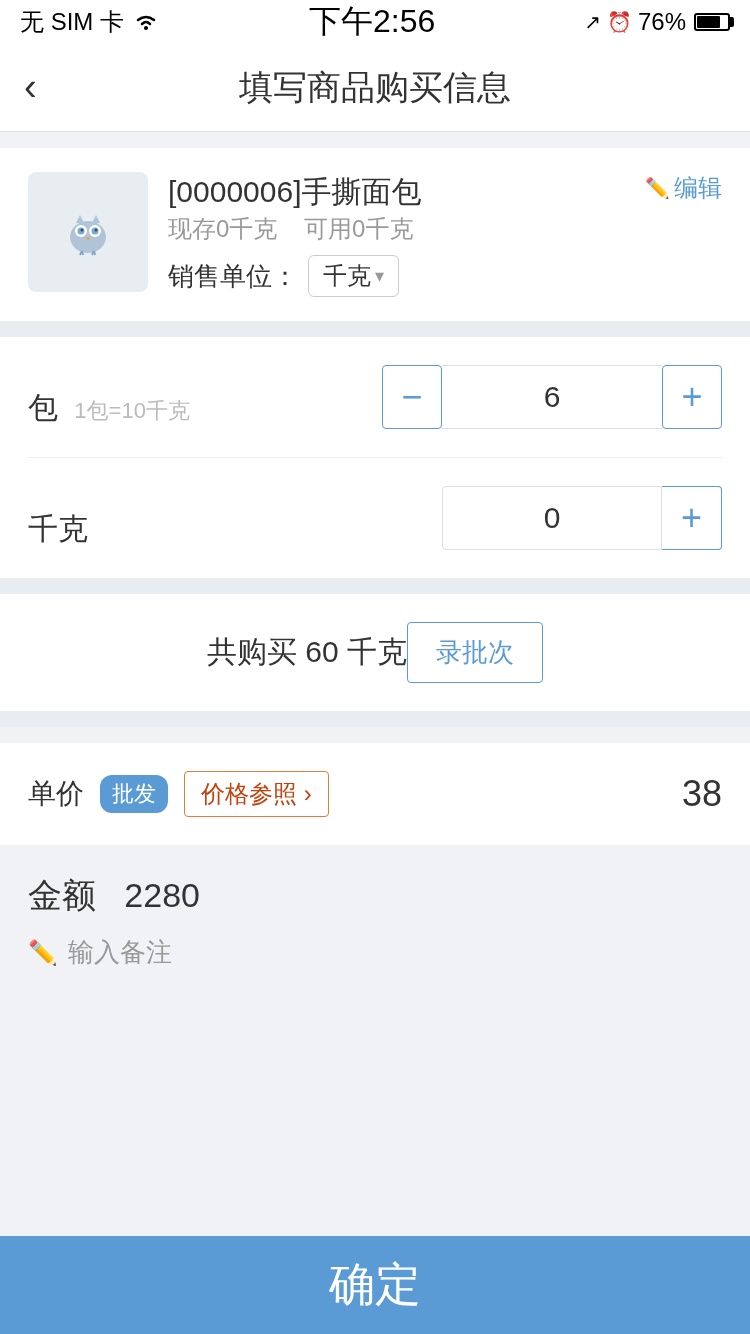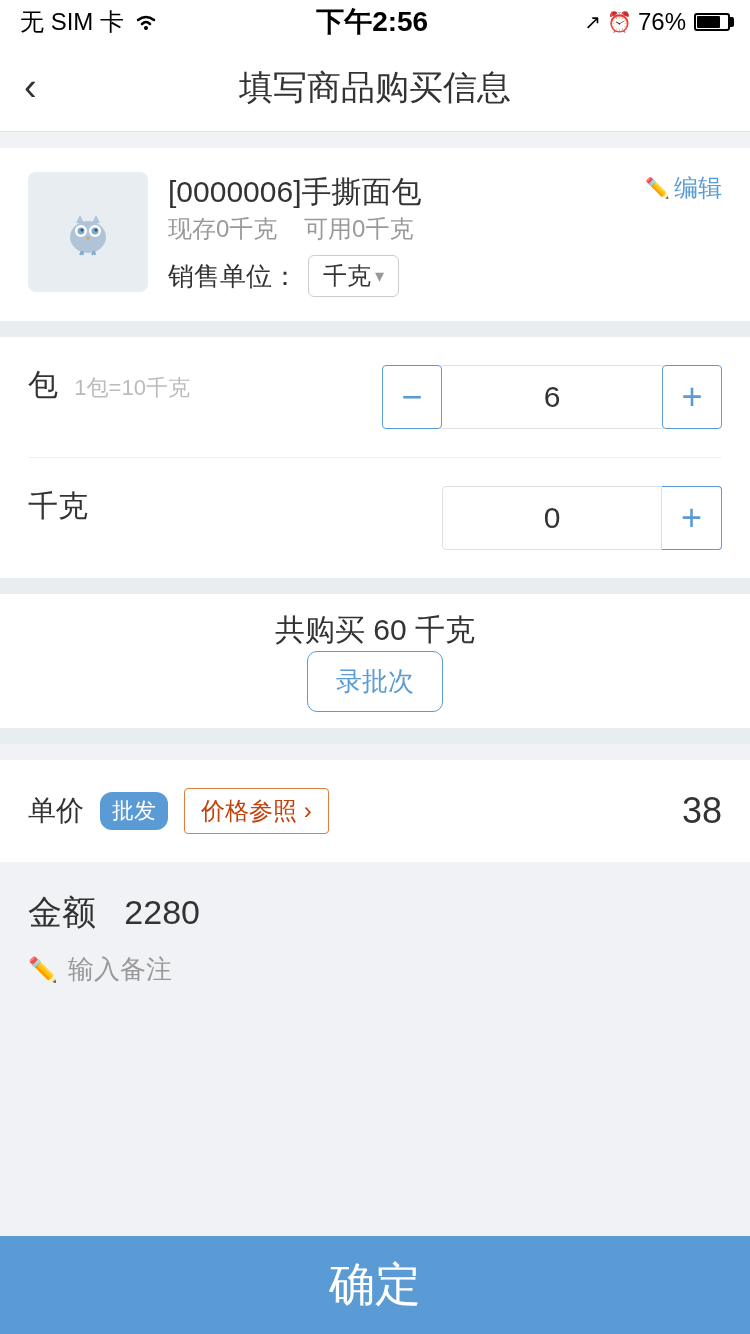--- a/index.html
+++ b/index.html
@@ -20,21 +20,21 @@
       height: 44px;
       background: #fff;
       display: flex;
       align-items: center;
       justify-content: space-between;
       padding: 0 20px;
       font-size: 24px;
       color: #000;
     }
     .status-left { display: flex; align-items: center; gap: 8px; }
-    .status-center { font-size: 28px; font-weight: 700; }
+    .status-center { font-size: 32px; font-weight: 400; }
     .status-right { display: flex; align-items: center; gap: 6px; font-size: 24px; }
     .wifi-icon { width: 28px; height: 20px; }
     .battery-rect { display: inline-block; width: 36px; height: 18px; border: 2px solid #000; border-radius: 3px; position: relative; margin-left: 2px; }
     .battery-rect::after { content: ''; position: absolute; right: -6px; top: 50%; transform: translateY(-50%); width: 4px; height: 10px; background: #000; border-radius: 0 2px 2px 0; }
     .battery-fill { position: absolute; left: 1px; top: 1px; bottom: 1px; width: 72%; background: #000; border-radius: 1px; }
 
     
     .nav-bar {
       width: 750px;
       height: 88px;
@@ -108,21 +108,21 @@
       background: #e8edf2;
     }
 
     
     .quantity-section {
       background: #fff;
       padding: 0 28px;
     }
     .quantity-row {
       display: flex;
-      align-items: flex-start;
+      align-items: flex-end;
       padding: 28px 0;
       border-bottom: 1px solid #f0f0f0;
       gap: 36px;
     }
     .quantity-row:last-child { border-bottom: none; }
     .quantity-label { flex: 1; font-size: 30px; color: #333; }
     .quantity-hint { font-size: 22px; color: #bbb; margin-left: 8px; }
     .quantity-control { display: flex; align-items: center; gap: 0; }
     .qty-btn {
       width: 60px;
@@ -145,32 +145,31 @@
       border-right: none;
       text-align: center;
       font-size: 30px;
       color: #333;
       background: #fff;
     }
 
     
     .summary-section {
       background: #fff;
-      padding: 16px;
-      display: flex;
-      align-items: center;
-      justify-content: flex-start;
-      flex-direction: column;
+      padding: 28px;
+      display: flex;
+      align-items: center;
+      justify-content: center;
     }
     .summary-text { font-size: 30px; color: #333; }
     .batch-btn {
       border: 1px solid #5b9bd5;
       color: #5b9bd5;
       background: #fff;
-      border-radius: 10px;
+      border-radius: 4px;
       padding: 12px 28px;
       font-size: 26px;
       cursor: pointer;
     }
 
     
     .price-section {
       background: #fff;
       margin-top: 16px;
       padding: 28px;

